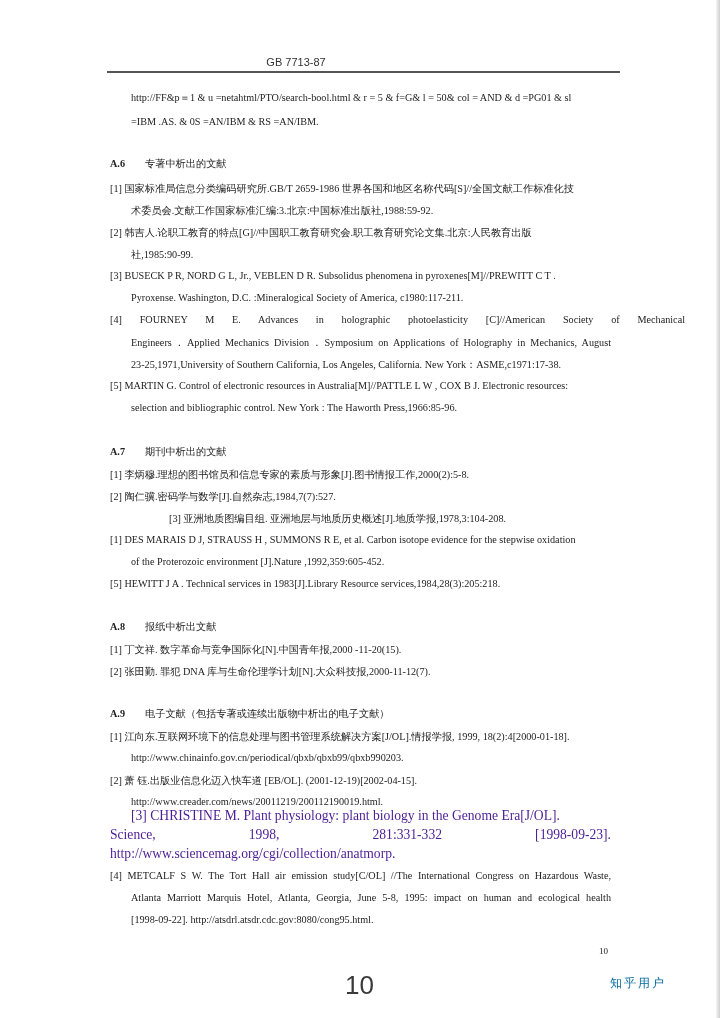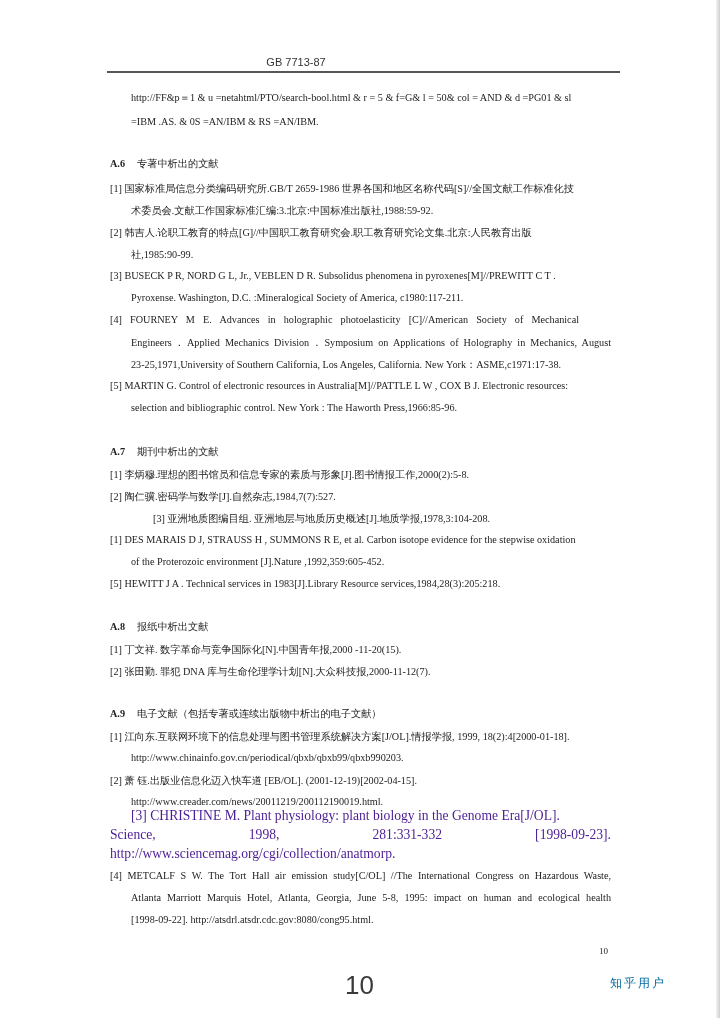--- a/index.html
+++ b/index.html
@@ -8,21 +8,21 @@
       font-family: "Liberation Serif", "DejaVu Serif", serif; color: #1a1a1a;
     }
     .right-edge { position: absolute; right: 0; top: 0; width: 4px; height: 1018px;
       background: linear-gradient(to right, #f4f4f4, #cfcfcf); }
     .header { position: absolute; top: 56px; left: 0; width: 592px; text-align: center;
       font-family: "Liberation Sans", "DejaVu Sans", sans-serif; font-size: 11px; color: #333; }
     .header-rule { position: absolute; top: 71px; left: 107px; width: 513px; height: 2px; background: #555; }
     .line { position: absolute; font-size: 10.2px; white-space: nowrap; color: #222; }
     .just { text-align: justify; text-align-last: justify; white-space: normal; }
     .sec { font-size: 10.2px; }
-    .sec b { font-weight: bold; margin-right: 12px; }
+    .sec b { font-weight: bold; margin-right: 20px; }
     .big { position: absolute; font-size: 13.6px; color: #4c1d95; white-space: nowrap; }
     .pnum-small { position: absolute; left: 599px; top: 946px; font-size: 9px; color: #222; }
     .pnum-big { position: absolute; left: 345px; top: 970px; font-family: "Liberation Sans", "DejaVu Sans", sans-serif;
       font-size: 26px; color: #3a3a3a; }
     .watermark { position: absolute; left: 610px; top: 975px; font-family: "DejaVu Sans", sans-serif;
       font-size: 12px; color: #0369a1; letter-spacing: 2px; }
   </style>
 </head>
 <body>
 
@@ -34,30 +34,30 @@
 <div class="line" style="left:131px; top:91px;">http://FF&amp;p＝1 &amp; u =netahtml/PTO/search-bool.html &amp; r = 5 &amp; f=G&amp; l = 50&amp; col = AND &amp; d =PG01 &amp; sl</div>
 <div class="line" style="left:131px; top:116px;">=IBM .AS. &amp; 0S =AN/IBM &amp; RS =AN/IBM.</div>
 
 <div class="line sec" style="left:110px; top:157px;"><b>A.6</b><span>专著中析出的文献</span></div>
 <div class="line" style="left:110px; top:182px;">[1]  国家标准局信息分类编码研究所.GB/T 2659-1986  世界各国和地区名称代码[S]//全国文献工作标准化技</div>
 <div class="line" style="left:131px; top:204px;">术委员会.文献工作国家标准汇编:3.北京:中国标准出版社,1988:59-92.</div>
 <div class="line" style="left:110px; top:226px;">[2]  韩吉人.论职工教育的特点[G]//中国职工教育研究会.职工教育研究论文集.北京:人民教育出版</div>
 <div class="line" style="left:131px; top:248px;">社,1985:90-99.</div>
 <div class="line" style="left:110px; top:270px;">[3] BUSECK P R, NORD G L, Jr., VEBLEN D R. Subsolidus phenomena in pyroxenes[M]//PREWITT C T .</div>
 <div class="line" style="left:131px; top:292px;">Pyroxense. Washington, D.C. :Mineralogical Society of America, c1980:117-211.</div>
-<div class="line just" style="left:110px; top:314px; width:469px;">[4]  FOURNEY  M  E.  Advances  in  holographic  photoelasticity  [C]//American  Society  of  Mechanical</div>
+<div class="line just" style="left:110px; top:314px; width:575px;">[4]  FOURNEY  M  E.  Advances  in  holographic  photoelasticity  [C]//American  Society  of  Mechanical</div>
 <div class="line just" style="left:131px; top:336px; width:480px;">Engineers．Applied Mechanics Division．Symposium on Applications of Holography in Mechanics, August</div>
 <div class="line" style="left:131px; top:358px;">23-25,1971,University of Southern California, Los Angeles, California. New York：ASME,c1971:17-38.</div>
 <div class="line" style="left:110px; top:380px;">[5] MARTIN G. Control of electronic resources in Australia[M]//PATTLE L W , COX B J. Electronic resources:</div>
 <div class="line" style="left:131px; top:402px;">selection and bibliographic control. New York : The Haworth Press,1966:85-96.</div>
 
 <div class="line sec" style="left:110px; top:445px;"><b>A.7</b><span>期刊中析出的文献</span></div>
 <div class="line" style="left:110px; top:468px;">[1]  李炳穆.理想的图书馆员和信息专家的素质与形象[J].图书情报工作,2000(2):5-8.</div>
 <div class="line" style="left:110px; top:490px;">[2]  陶仁骥.密码学与数学[J].自然杂志,1984,7(7):527.</div>
-<div class="line" style="left:110px; top:512px;padding-left:43px;">[3]  亚洲地质图编目组.  亚洲地层与地质历史概述[J].地质学报,1978,3:104-208.</div>
+<div class="line" style="left:126px; top:512px;padding-left:43px;">[3]  亚洲地质图编目组.  亚洲地层与地质历史概述[J].地质学报,1978,3:104-208.</div>
 <div class="line" style="left:110px; top:534px;">[1] DES MARAIS D J, STRAUSS H , SUMMONS R E, et al. Carbon isotope evidence for the stepwise oxidation</div>
 <div class="line" style="left:131px; top:556px;">of the Proterozoic environment [J].Nature ,1992,359:605-452.</div>
 <div class="line" style="left:110px; top:578px;">[5] HEWITT J A . Technical services in 1983[J].Library Resource services,1984,28(3):205:218.</div>
 
 <div class="line sec" style="left:110px; top:620px;"><b>A.8</b><span>报纸中析出文献</span></div>
 <div class="line" style="left:110px; top:643px;">[1]  丁文祥.  数字革命与竞争国际化[N].中国青年报,2000 -11-20(15).</div>
 <div class="line" style="left:110px; top:665px;">[2]  张田勤.  罪犯 DNA 库与生命伦理学计划[N].大众科技报,2000-11-12(7).</div>
 
 <div class="line sec" style="left:110px; top:707px;"><b>A.9</b><span>电子文献（包括专著或连续出版物中析出的电子文献）</span></div>
 <div class="line" style="left:110px; top:730px;">[1]  江向东.互联网环境下的信息处理与图书管理系统解决方案[J/OL].情报学报, 1999, 18(2):4[2000-01-18].</div>

